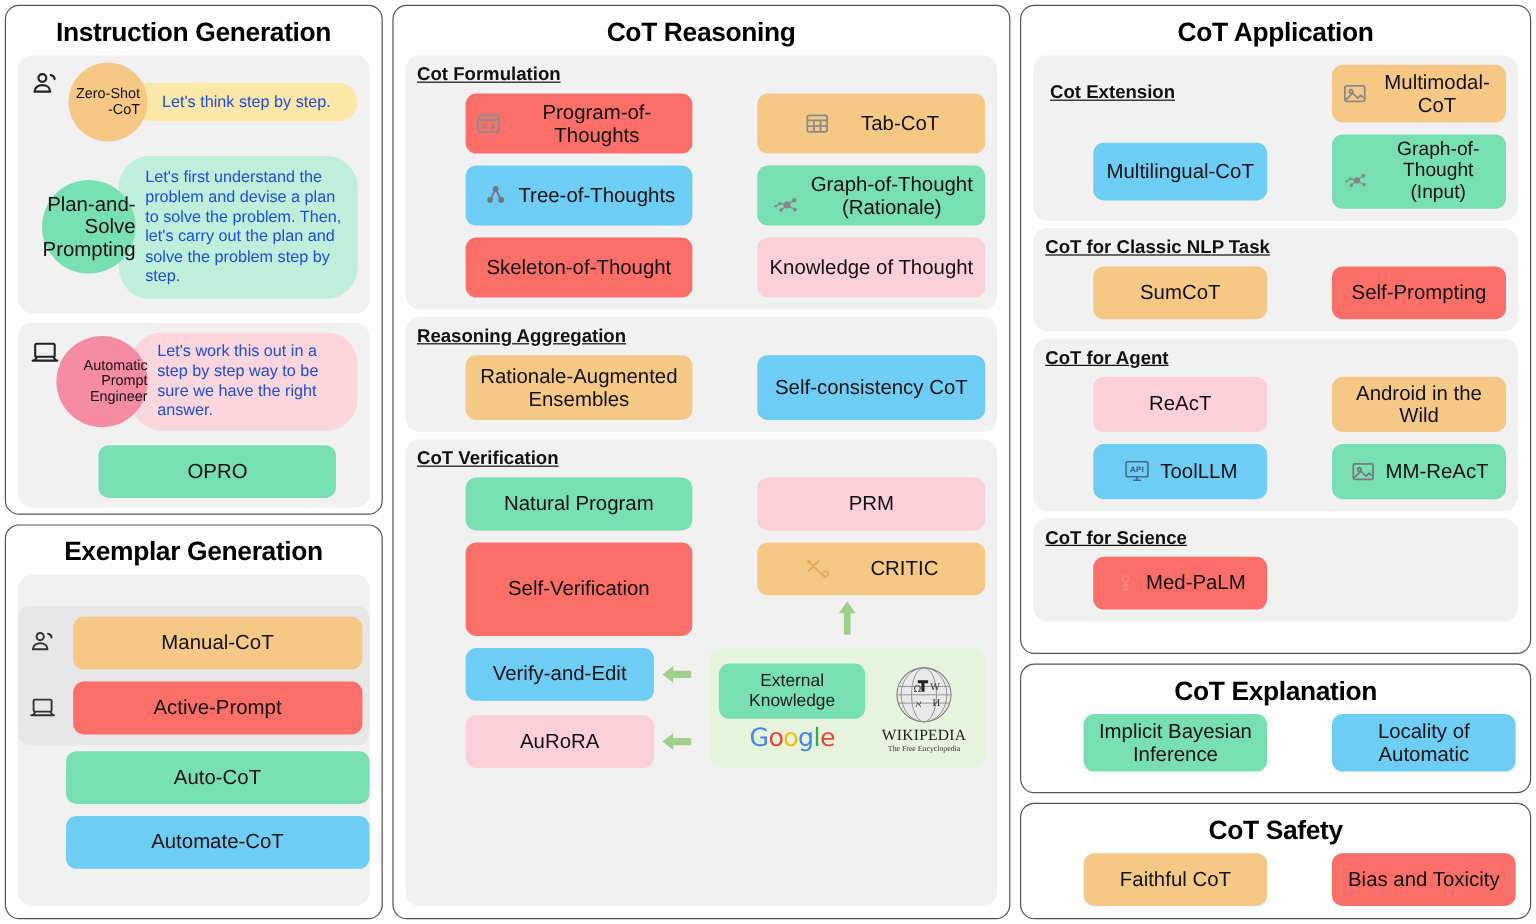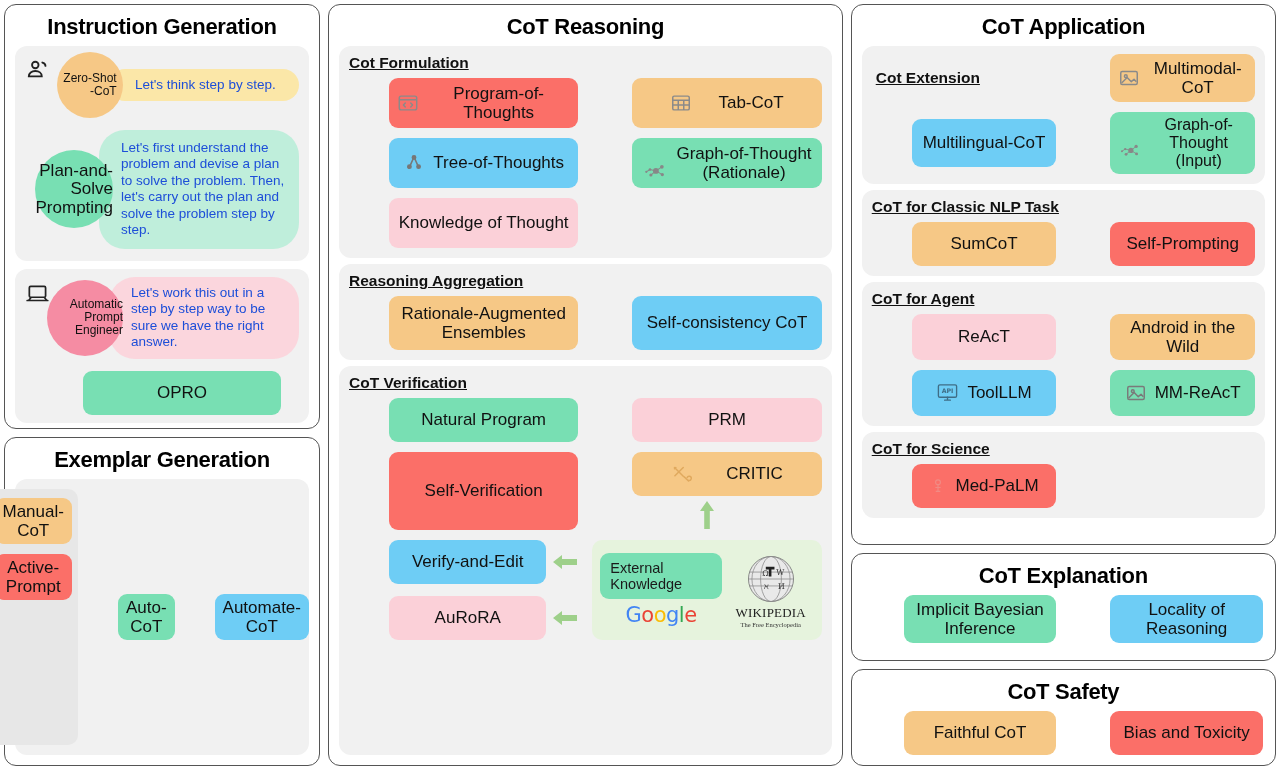--- a/index.html
+++ b/index.html
@@ -113,21 +113,21 @@
     width: 26px; height: 18px; flex: 0 0 26px;
   }
   .ek-box {
     background: #e6f3dd; border-radius: 10px;
     padding: 6px 8px;
     display: flex; align-items: center; gap: 6px;
   }
   .ek-left { display: flex; flex-direction: column; align-items: center; gap: 4px; flex: 1; }
   .ek-chip {
     background: #78dfb3; border-radius: 9px;
-    font-size: 14.5px; line-height: 1.12; text-align: left;
+    font-size: 14.5px; line-height: 1.12; text-align: center;
     padding: 7px 10px; width: 100%;
   }
   .google-logo { font-size: 21px; font-family: "DejaVu Sans", sans-serif; letter-spacing: -0.5px; }
   .g-b { color: #4285F4; } .g-r { color: #EA4335; } .g-y { color: #FBBC05; } .g-g { color: #34A853; }
   .wiki { display: flex; flex-direction: column; align-items: center; width: 86px; flex: 0 0 86px; }
   .wiki-name { font-family: "Liberation Serif", serif; font-size: 13px; letter-spacing: 0.2px; color: #222; }
   .wiki-sub { font-family: "Liberation Serif", serif; font-size: 6.5px; color: #333; }
   .arrow-up { width: 18px; height: 30px; }
   .up-wrap { display:flex; justify-content:center; }
 </style>
@@ -183,21 +183,21 @@
           </div>
         </div>
         <div style="display:flex; justify-content:center; margin-top:12px">
           <div class="chip c-green" style="width:198px">OPRO</div>
         </div>
       </div>
     </div>
 
     <div class="panel" style="flex:1">
       <div class="panel-title">Exemplar Generation</div>
-      <div class="group" style="flex:1; display:flex; flex-direction:row; justify-content:flex-end; padding:10px 0">
+      <div class="group" style="flex:1; display:flex; flex-direction:column; justify-content:center; padding:10px 0">
         <div class="ex-band">
           <div class="ex-row">
             <div class="ex-ico">
               <svg viewBox="0 0 24 24" width="24" height="24" fill="none" stroke="#333" stroke-width="1.7">
                 <circle cx="9.5" cy="6.5" r="3"></circle>
                 <path d="M3.5 17c0-3.2 2.7-5 6-5s6 1.8 6 5z"></path>
                 <path d="M16 4.2c1.8.4 2.9 1.6 2.9 3.1" stroke-linecap="round"></path>
               </svg>
             </div>
             <div class="chip c-orange ex-chip">Manual-CoT</div>
@@ -273,20 +273,21 @@
                 <circle cx="3.5" cy="14" r="1.2"></circle>
                 <g stroke="#888" stroke-width="1.1">
                     <path d="M14 13 20.5 8.5M14 13 21 17M14 13 8.5 17.5M14 13 7.5 11.5M7.5 11.5 3.5 14"></path>
                   </g>
               </svg>
             </span>
             <span style="white-space:pre-line">Graph-of-Thought
 (Rationale)</span>
           </div>
 
+          <div class="chip c-red" style="min-height:50px">Skeleton-of-Thought</div>
           <div class="chip c-pink" style="min-height:50px">Knowledge of Thought</div>
         </div>
       </div>
 
       <div class="group">
         <div class="group-title">Reasoning Aggregation</div>
         <div class="grid2">
           <div class="chip c-orange" style="min-height:54px; white-space:pre-line">Rationale-Augmented Ensembles</div>
           <div class="chip c-blue" style="min-height:54px">Self-consistency CoT</div>
         </div>
@@ -449,21 +450,21 @@
             <span>Med-PaLM</span>
           </div>
         </div>
       </div>
     </div>
 
     <div class="panel" style="height:108px">
       <div class="panel-title">CoT Explanation</div>
       <div class="grid2" style="padding:0 2px">
         <div class="chip c-green" style="min-height:48px; white-space:pre-line">Implicit Bayesian Inference</div>
-        <div class="chip c-blue" style="min-height:48px; white-space:pre-line">Locality of Reasoning</div>
+        <div class="chip c-blue" style="min-height:48px; white-space:pre-line">Locality of Automatic</div>
       </div>
     </div>
 
     <div class="panel" style="flex:1">
       <div class="panel-title">CoT Safety</div>
       <div class="grid2" style="padding:0 2px">
         <div class="chip c-orange">Faithful CoT</div>
         <div class="chip c-red">Bias and Toxicity</div>
       </div>
     </div>

